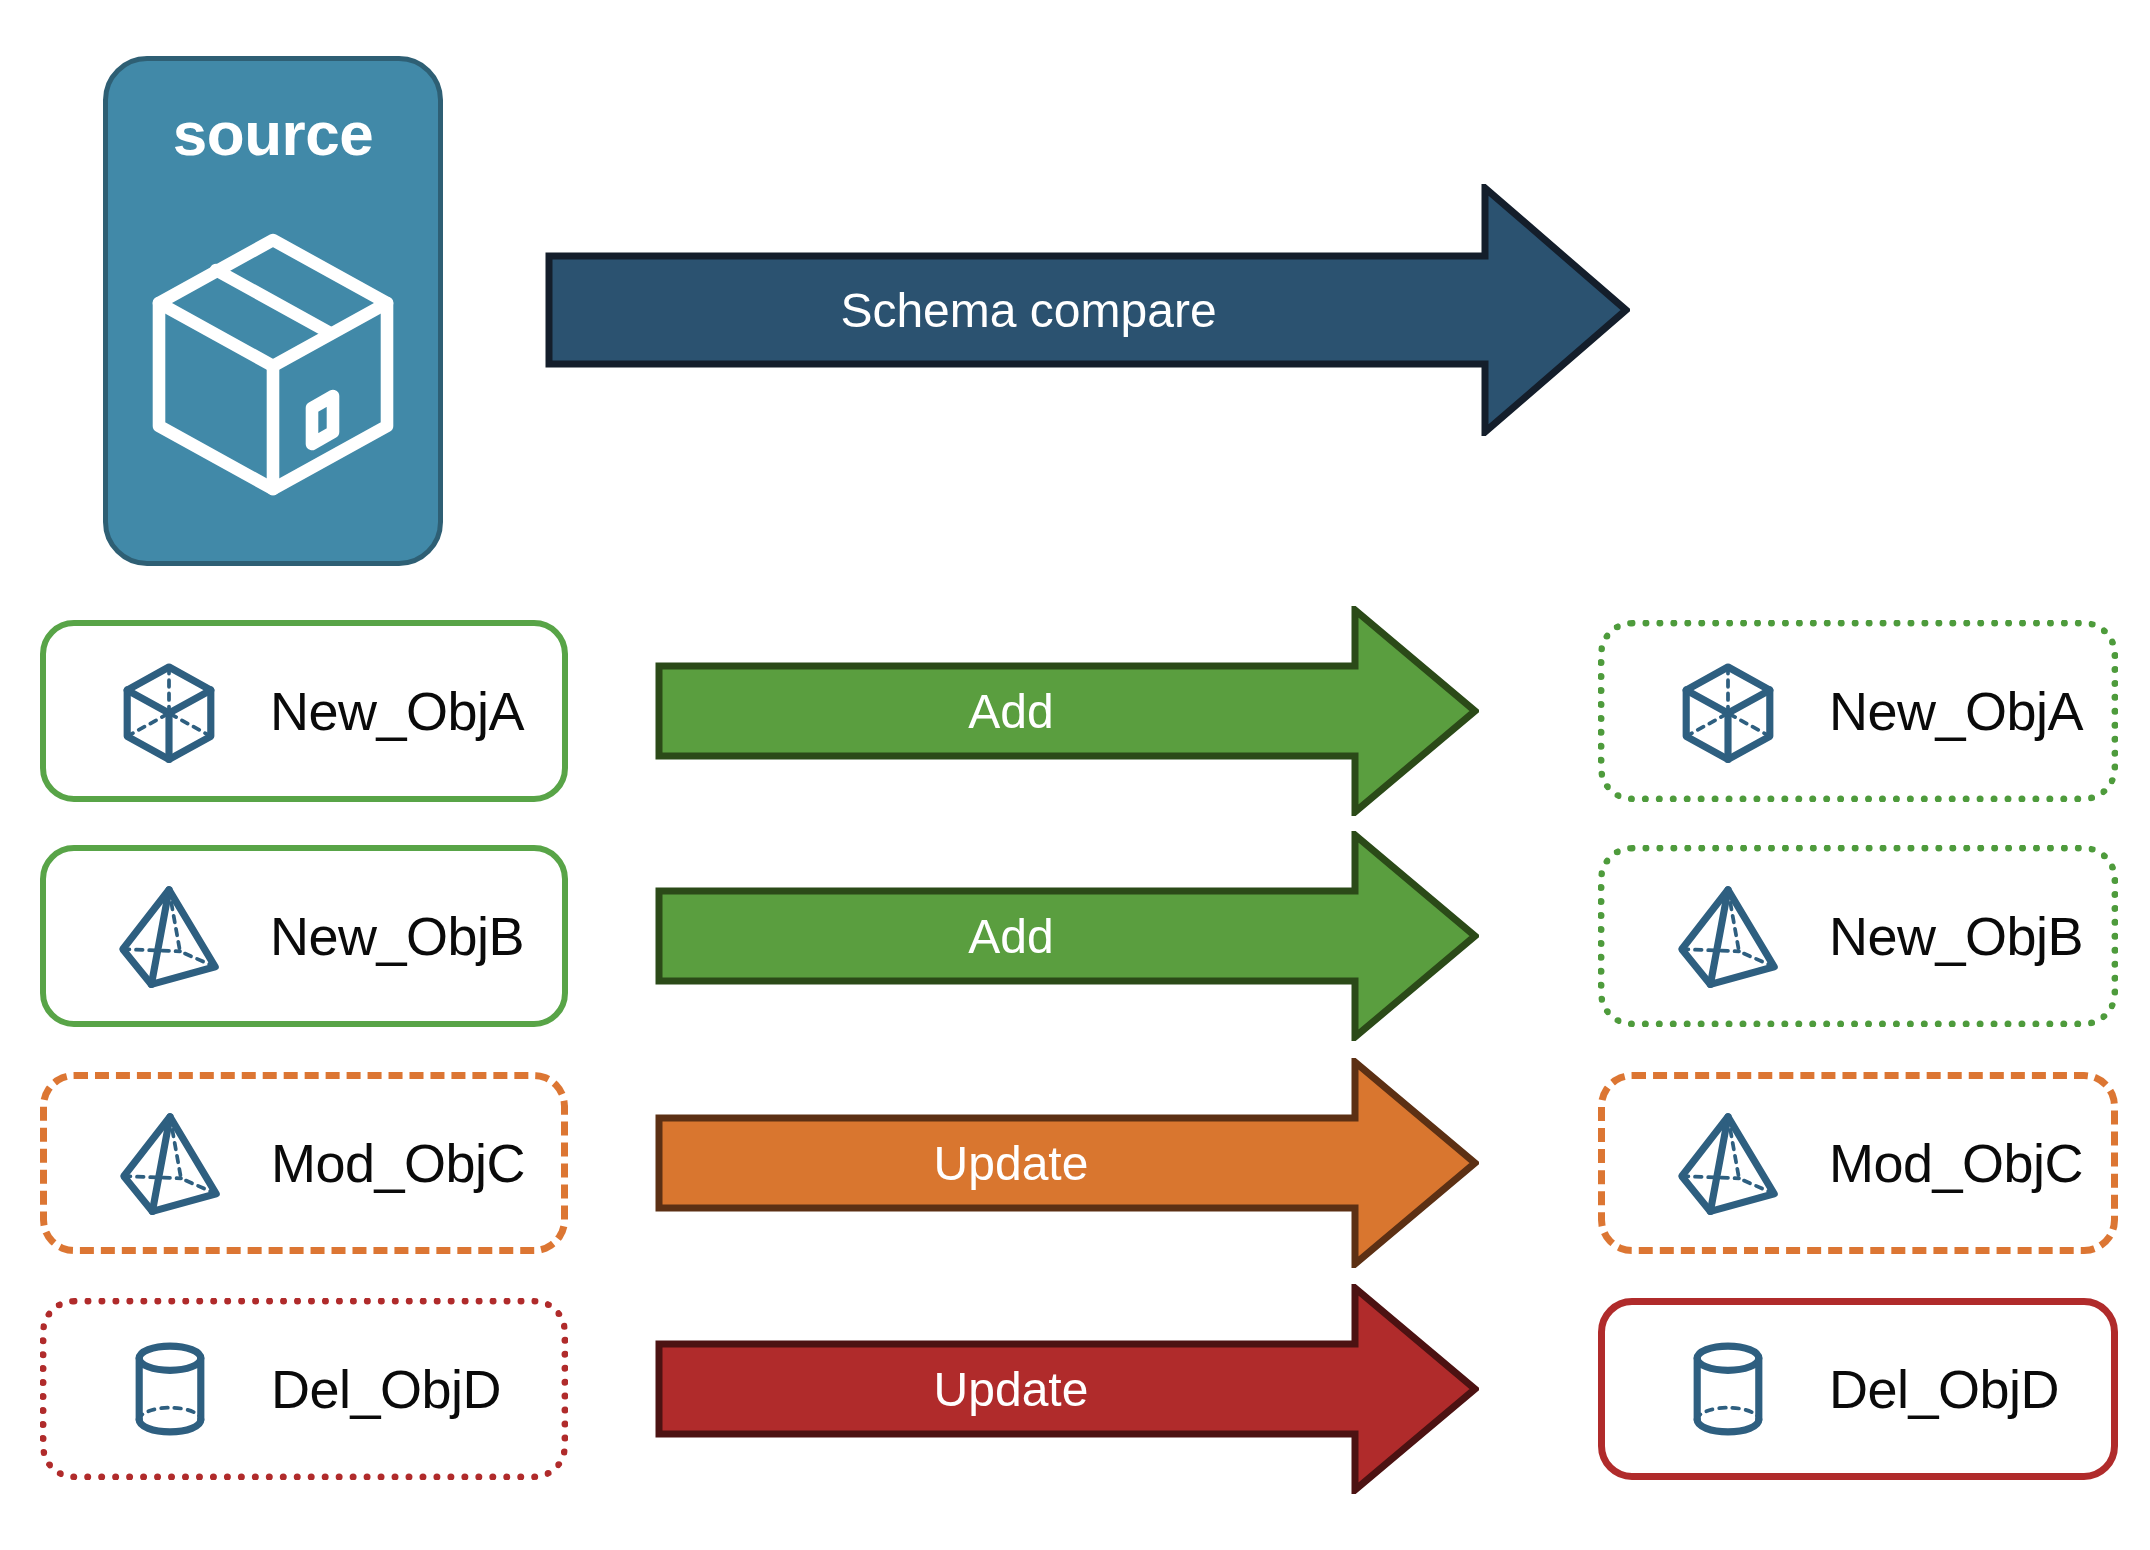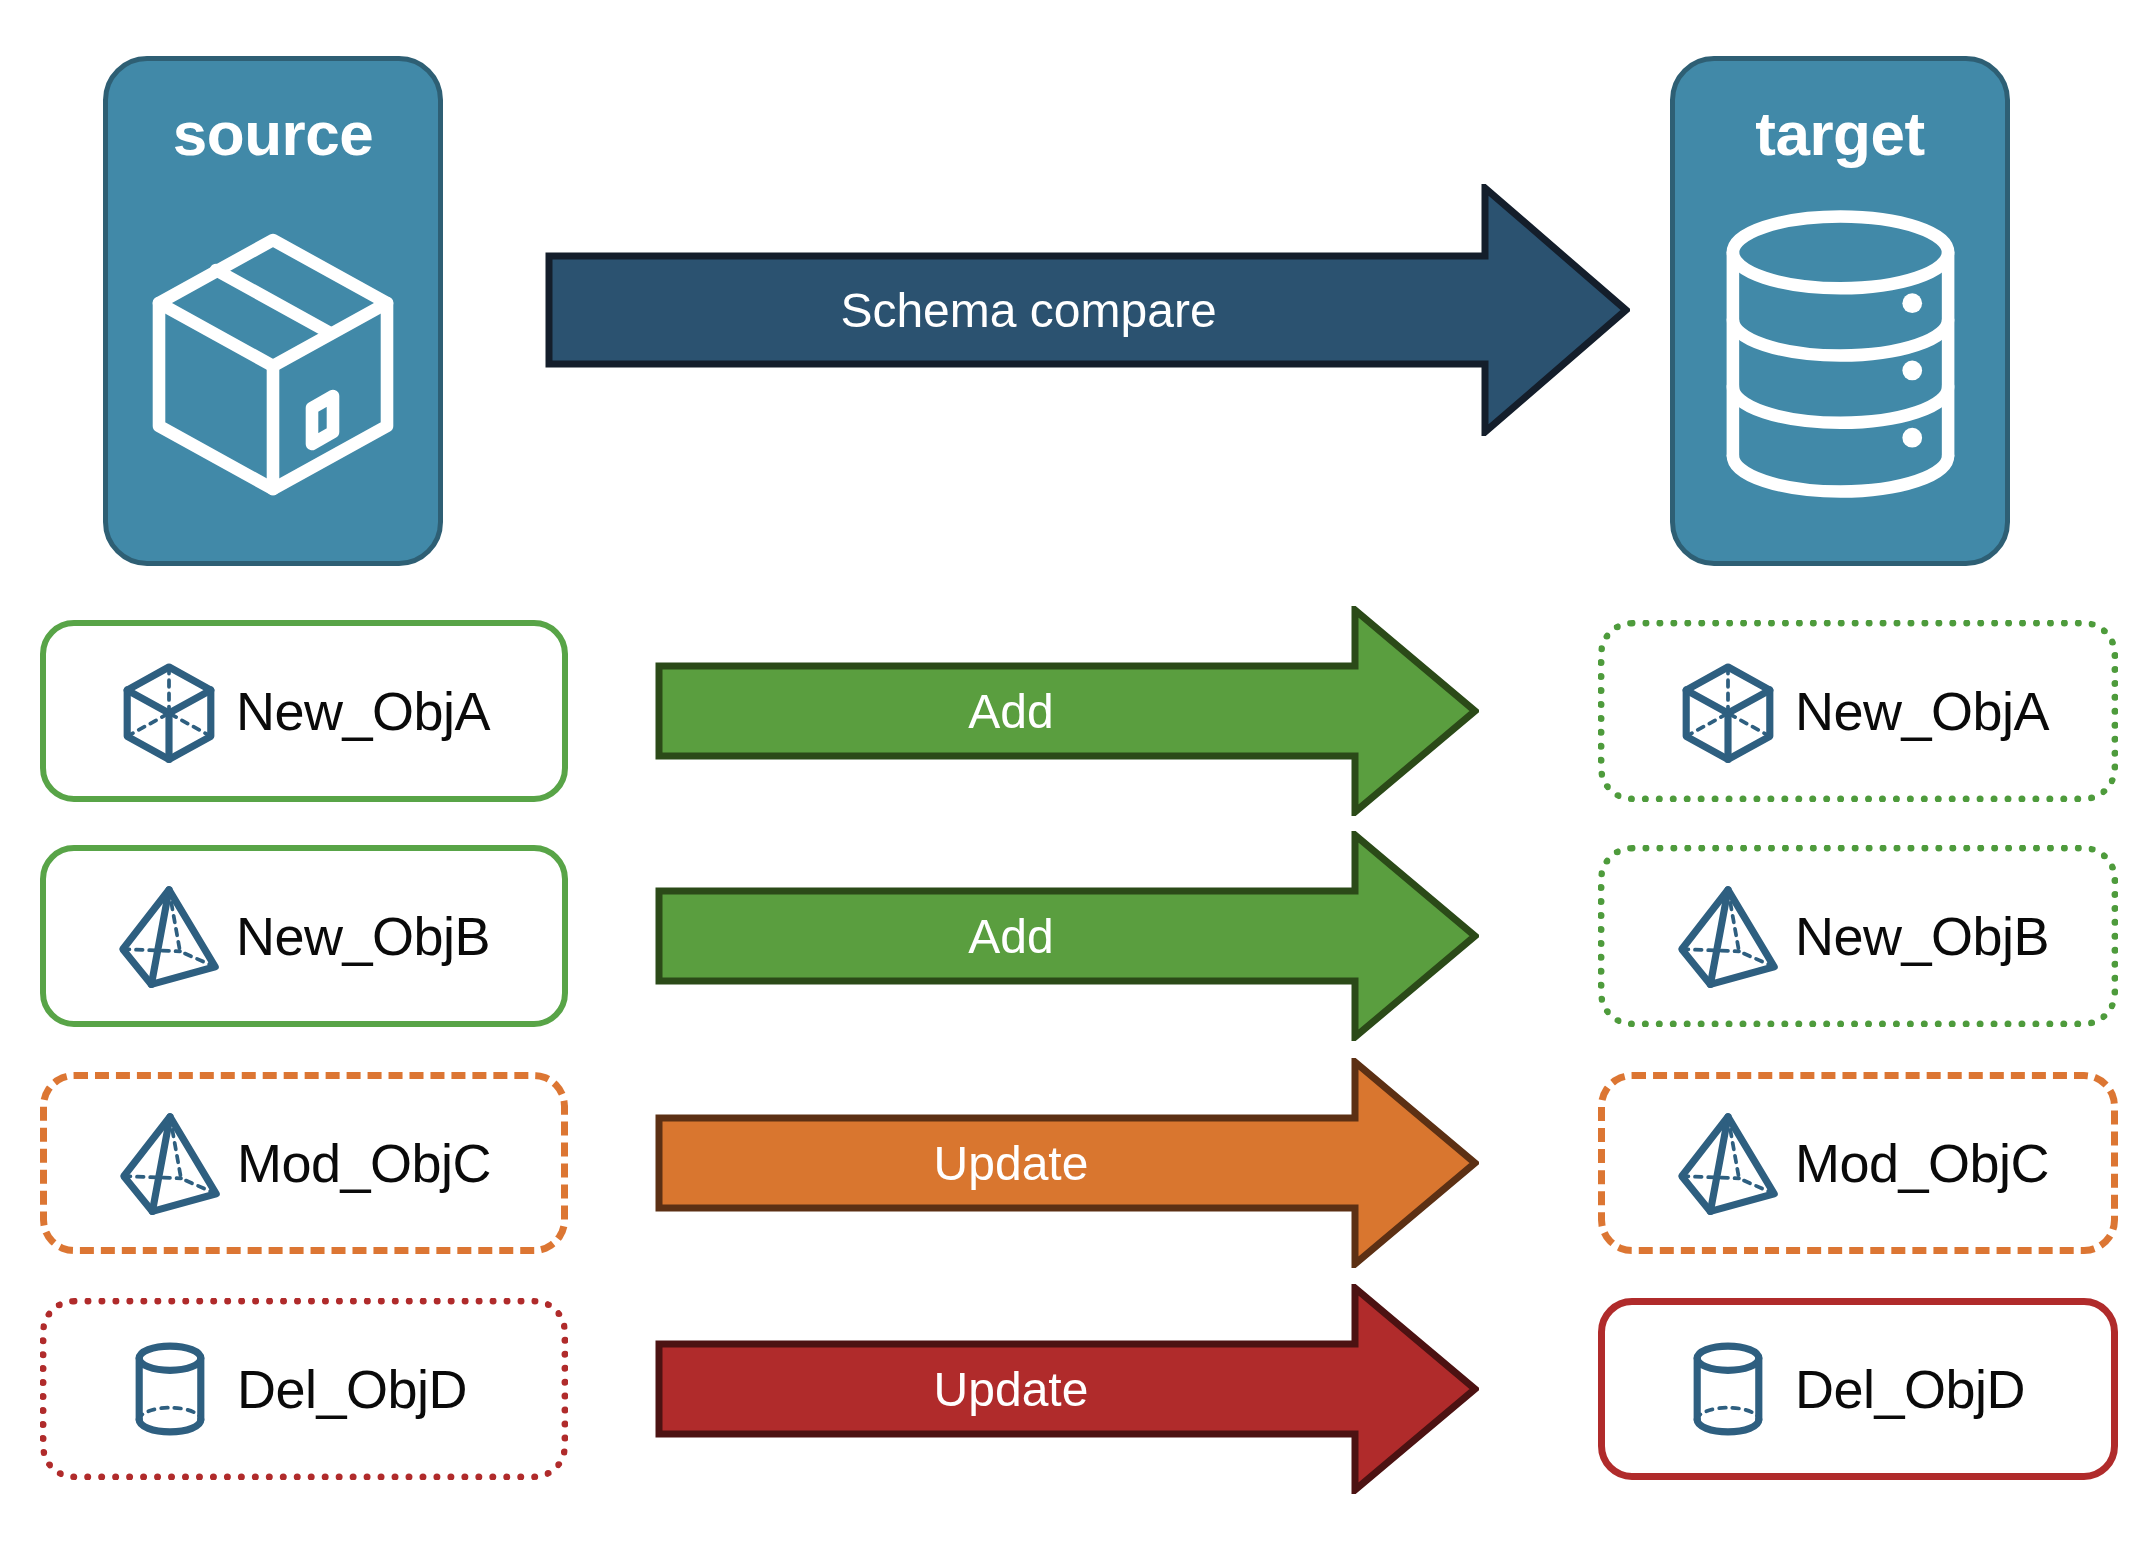--- a/index.html
+++ b/index.html
@@ -78,21 +78,21 @@
   #row-3 { top: 1298px; }
 
   .obj-card {
     position: absolute;
     height: 182px;
     background: #ffffff;
     border-radius: 34px;
     display: flex;
     align-items: center;
     padding-left: 68px;
-    gap: 12px;
+    gap: 46px;
   }
   .obj-card.left  { left: 40px;   width: 528px; }
   .obj-card.right { left: 1598px; width: 520px; }
 
   .obj-icon { width: 110px; height: 110px; flex: 0 0 110px; display: block; }
   .obj-label {
     font-size: 54px;
     color: #0a0a0a;
     letter-spacing: -0.5px;
     white-space: nowrap;
@@ -139,36 +139,20 @@
     </div>
   </div>
 
   <div id="compare-arrow">
     <svg width="1085" height="252" viewBox="0 0 1085 252" preserveAspectRatio="none">
       <polygon points="4,72 940,72 940,4 1081,126 940,248 940,180 4,180" fill="#2B5270" stroke="#141E2B" stroke-width="7" stroke-linejoin="miter"></polygon>
     </svg>
     <div class="arrow-label">Schema compare</div>
   </div>
 
-  <div id="target-card" class="endpoint">
-    <div class="endpoint-title">target</div>
-    <div class="endpoint-art">
-      <svg width="275" height="300" viewBox="0 0 92 100" fill="none" stroke="#ffffff" stroke-width="4.2" stroke-linejoin="round" stroke-linecap="round">
-        <ellipse cx="46" cy="16" rx="36" ry="12"></ellipse>
-        <path d="M10 16 L10 84"></path>
-        <path d="M82 16 L82 84"></path>
-        <path d="M10 84 A36 12 0 0 0 82 84"></path>
-        <path d="M10 38.5 A36 12 0 0 0 82 38.5"></path>
-        <path d="M10 61 A36 12 0 0 0 82 61"></path>
-        <circle cx="70" cy="33" r="3.3" fill="#ffffff" stroke="none"></circle>
-        <circle cx="70" cy="55.5" r="3.3" fill="#ffffff" stroke="none"></circle>
-        <circle cx="70" cy="78" r="3.3" fill="#ffffff" stroke="none"></circle>
-      </svg>
-    </div>
-  </div>
 
   <div class="row" id="row-0">
     <div class="obj-card left bd-green-solid">
       <svg class="obj-icon" viewBox="0 0 100 100" fill="none" stroke="#2E5F80" stroke-width="6.5" stroke-linejoin="round" stroke-linecap="round">
         <path d="M50 10 L88 31 L88 73 L50 94 L12 73 L12 31 Z"></path>
         <path d="M12 31 L50 52 L88 31"></path>
         <path d="M50 52 L50 94"></path>
         <g stroke-width="3.4" stroke-dasharray="6 6">
           <path d="M50 10 L50 52"></path>
           <path d="M12 73 L50 52"></path>

